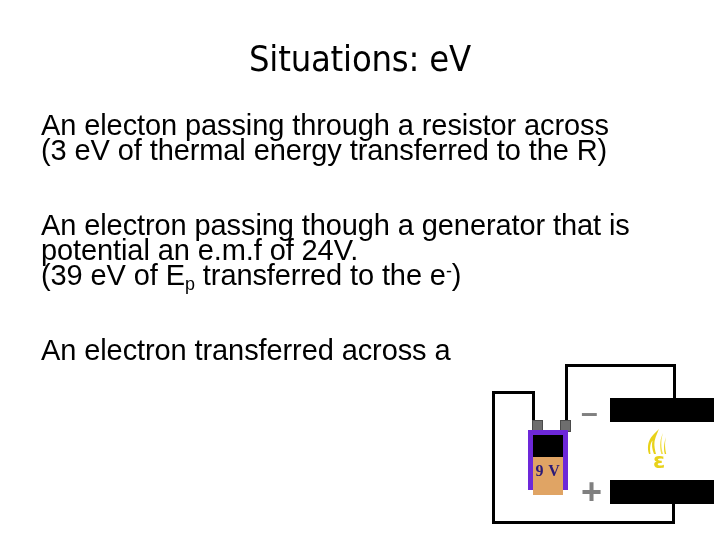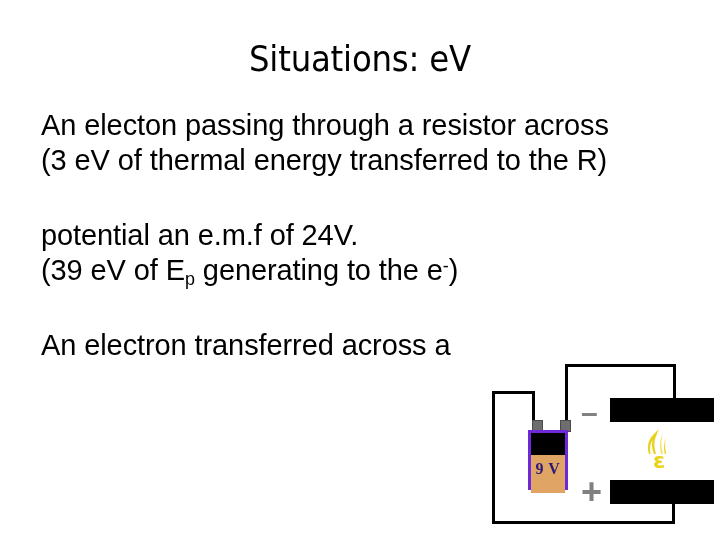--- a/index.html
+++ b/index.html
@@ -50,21 +50,20 @@
 
   .para {
     font-size: 29px;
     line-height: 25px;
     color: #000000;
     margin: 0 0 0 0;
     letter-spacing: -0.1px;
   }
 
   .para.space-above {
-    margin-top: 10px;
   }
 
   .gap-line {
     height: 25px;
   }
 
   .para sub {
     font-size: 0.62em;
     vertical-align: -0.28em;
     line-height: 0;
@@ -101,21 +100,21 @@
   .wire-top-h        { left: 77px;  top: 2px;   width: 111px; height: 3px; }
   .wire-top-down     { left: 185px; top: 2px;   width: 3px;   height: 36px; }
 
   
   .battery {
     position: absolute;
     left: 40px;
     top: 68px;
     width: 40px;
     height: 60px;
-    border: 3px solid #6d28d9;
+    border: 5px solid #6d28d9;
     box-sizing: border-box;
     text-decoration: underline;
   }
   .battery-top {
     position: absolute;
     left: 0; top: 0;
     width: 100%;
     height: 22px;
     background: #000000;
   }
@@ -206,23 +205,24 @@
 
   <div class="body-block">
 
     <p class="para">An electon passing through a resistor across</p>
 
     <p class="para space-above">(3 eV of thermal energy transferred to the R)</p>
 
     <div class="gap-line"></div>
     <div class="gap-line"></div>
 
+    <p class="para">An electron passing though a generator that is</p>
     <p class="para">potential an e.m.f of 24V.</p>
 
-    <p class="para space-above"><span>(39 eV of E</span><sub>p</sub><span> generating to the e</span><sup>-</sup><span>)</span></p>
+    <p class="para space-above"><span>(39 eV of E</span><sub>p</sub><span> transferred to the e</span><sup>-</sup><span>)</span></p>
 
     <div class="gap-line"></div>
     <div class="gap-line"></div>
 
     <p class="para">An electron transferred across a</p>
 
 
   </div>
 
   <div class="circuit">

